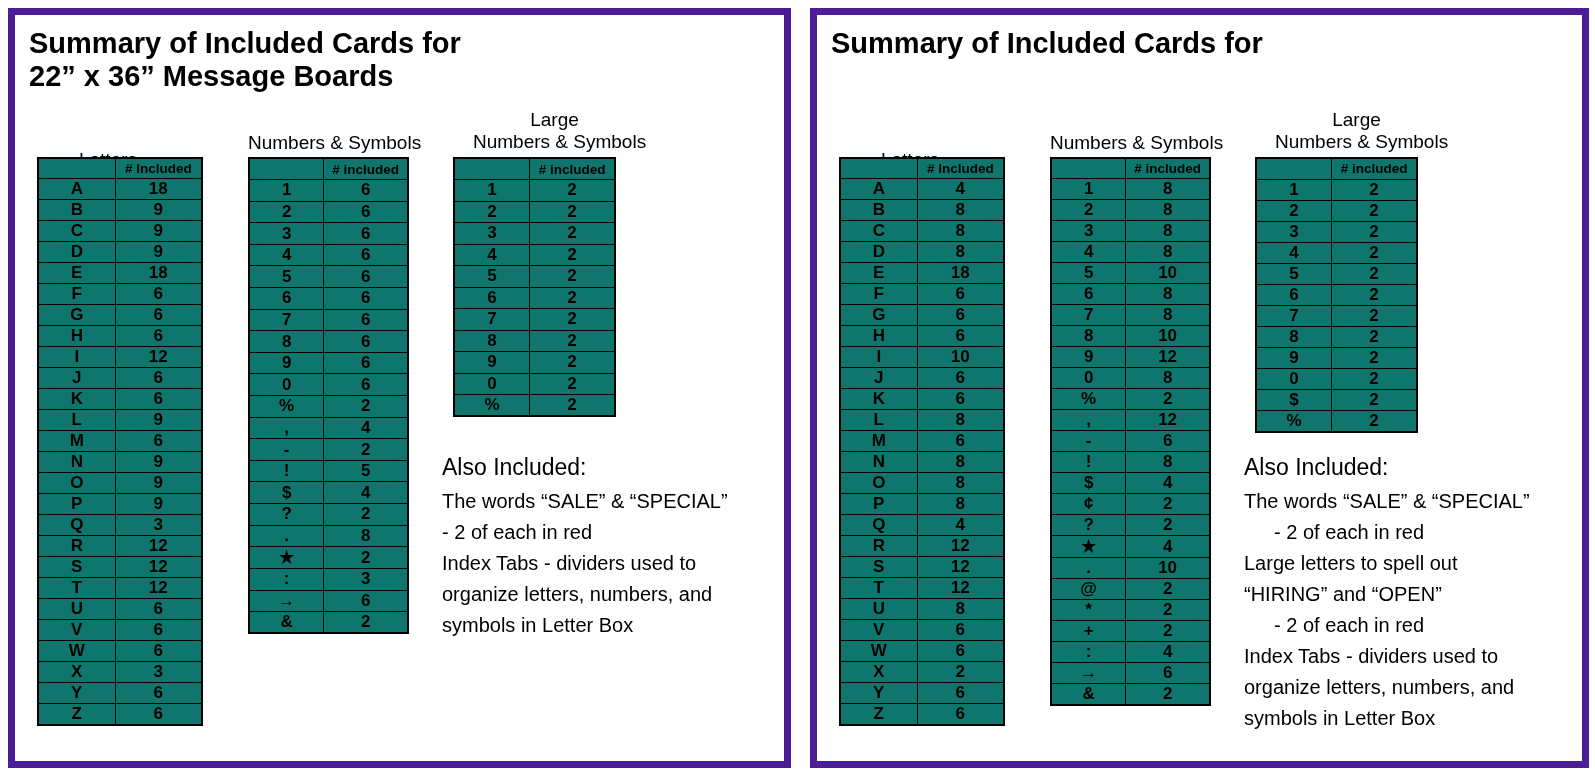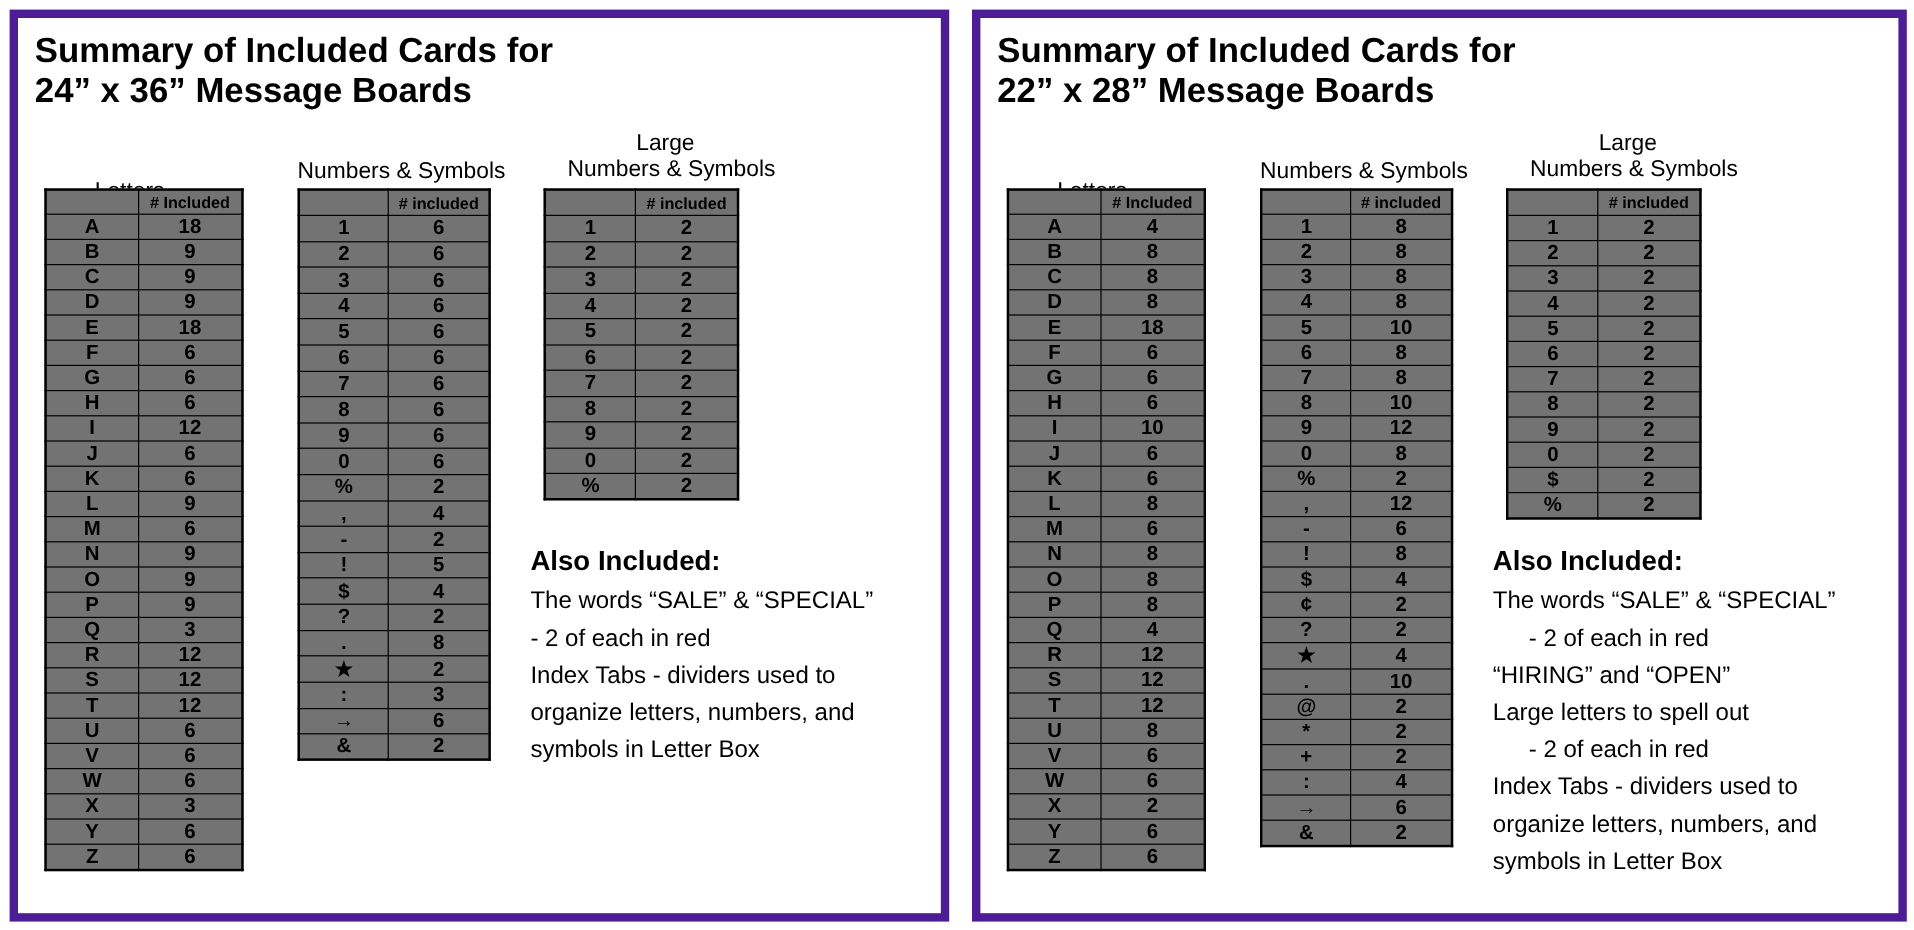--- a/index.html
+++ b/index.html
@@ -10,48 +10,48 @@
   .panel-left  { left:8px;   width:783px; }
   .panel-right { left:810px; width:779px; }
 
   .title { position:absolute; left:14px; top:12px; font-size:29px; font-weight:bold; line-height:33px; white-space:nowrap; }
 
   .col-heading { position:absolute; top:117px; font-size:19px; text-align:center; white-space:nowrap; line-height:22px; }
   .heading-letters { left:10px;  width:166px;margin-top:17px; }
   .heading-ns      { left:233px; width:161px; }
   .heading-large   { left:438px; width:163px; top:94px;margin-left:20px; }
 
-  table { position:absolute; top:142px; border-collapse:collapse; table-layout:fixed; background:#737373; border:2px solid #000; }
+  table { position:absolute; top:142px; border-collapse:collapse; table-layout:fixed; background:#0f766e; border:2px solid #000; }
   td, th { border:1px solid #000; text-align:center; vertical-align:middle; font-weight:bold; padding:0; overflow:hidden; }
   th { font-size:13.5px; }
   td { font-size:17px; }
   .c1 { width:47%; } .c2 { width:53%; }
 
   .t-letters { left:22px;  width:166px; }
   .t-ns      { left:233px; width:161px; }
   .t-large   { left:438px; width:163px; }
 
   .rh-letters  td, .rh-letters  th { height:20.7px; }
   .rh-ns-l     td, .rh-ns-l     th { height:21.6px; }
   .rh-ns-r     td, .rh-ns-r     th { height:20.5px; }
   .rh-large-l  td, .rh-large-l  th { height:21.5px; }
   .rh-large-r  td, .rh-large-r  th { height:21.0px; }
 
   .also { position:absolute; left:427px; top:437px; width:350px; }
-  .also-heading { font-size:23px; font-weight:bold; line-height:30px; margin-bottom:4px; }
+  .also-heading { font-size:23px; font-weight:normal; line-height:30px; margin-bottom:4px; }
   .ai-line { font-size:20px; line-height:31px; white-space:nowrap; }
   .ai-line.indent { padding-left:30px; }
 </style>
 </head>
 <body>
 
 <div class="panel panel-left">
   <div class="title">
     <div>Summary of Included Cards for</div>
-    <div>24” x 36” Message Boards</div>
+    <div>22” x 36” Message Boards</div>
   </div>
 
   <div class="col-heading heading-letters">Letters</div>
   <div class="col-heading heading-ns">Numbers &amp; Symbols</div>
   <div class="col-heading heading-large">
     <div>Large</div>
     <div>Numbers &amp; Symbols</div>
   </div>
 
   <table class="t-letters rh-letters">
@@ -339,21 +339,20 @@
         <div class="ai-line">Index Tabs - dividers used to</div>
         <div class="ai-line">organize letters, numbers, and</div>
         <div class="ai-line">symbols in Letter Box</div>
       </div>
   </div>
 </div>
 
 <div class="panel panel-right">
   <div class="title">
     <div>Summary of Included Cards for</div>
-    <div>22” x 28” Message Boards</div>
   </div>
 
   <div class="col-heading heading-letters">Letters</div>
   <div class="col-heading heading-ns">Numbers &amp; Symbols</div>
   <div class="col-heading heading-large">
     <div>Large</div>
     <div>Numbers &amp; Symbols</div>
   </div>
 
   <table class="t-letters rh-letters">
@@ -651,21 +650,21 @@
           <td>2</td>
         </tr>
       </tbody>
   </table>
 
   <div class="also">
     <div class="also-heading">Also Included:</div>
     <div>
         <div class="ai-line">The words “SALE” &amp; “SPECIAL”</div>
         <div class="ai-line indent">- 2 of each in red</div>
+        <div class="ai-line">Large letters to spell out</div>
         <div class="ai-line">“HIRING” and “OPEN”</div>
-        <div class="ai-line">Large letters to spell out</div>
         <div class="ai-line indent">- 2 of each in red</div>
         <div class="ai-line">Index Tabs - dividers used to</div>
         <div class="ai-line">organize letters, numbers, and</div>
         <div class="ai-line">symbols in Letter Box</div>
       </div>
   </div>
 </div>
 
 </body></html>

